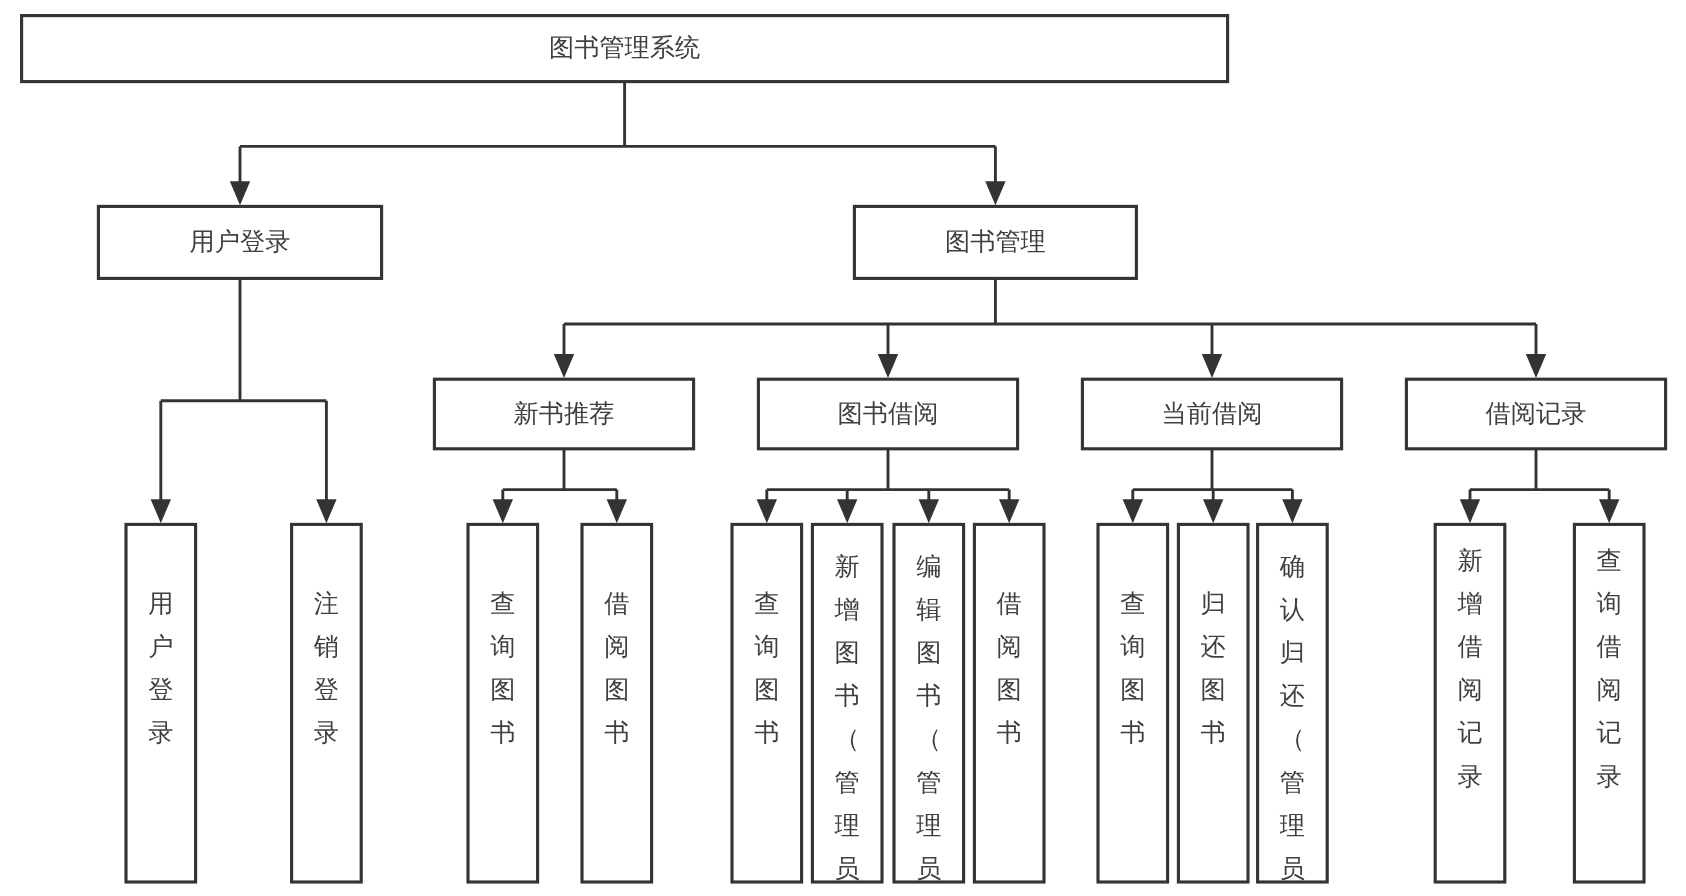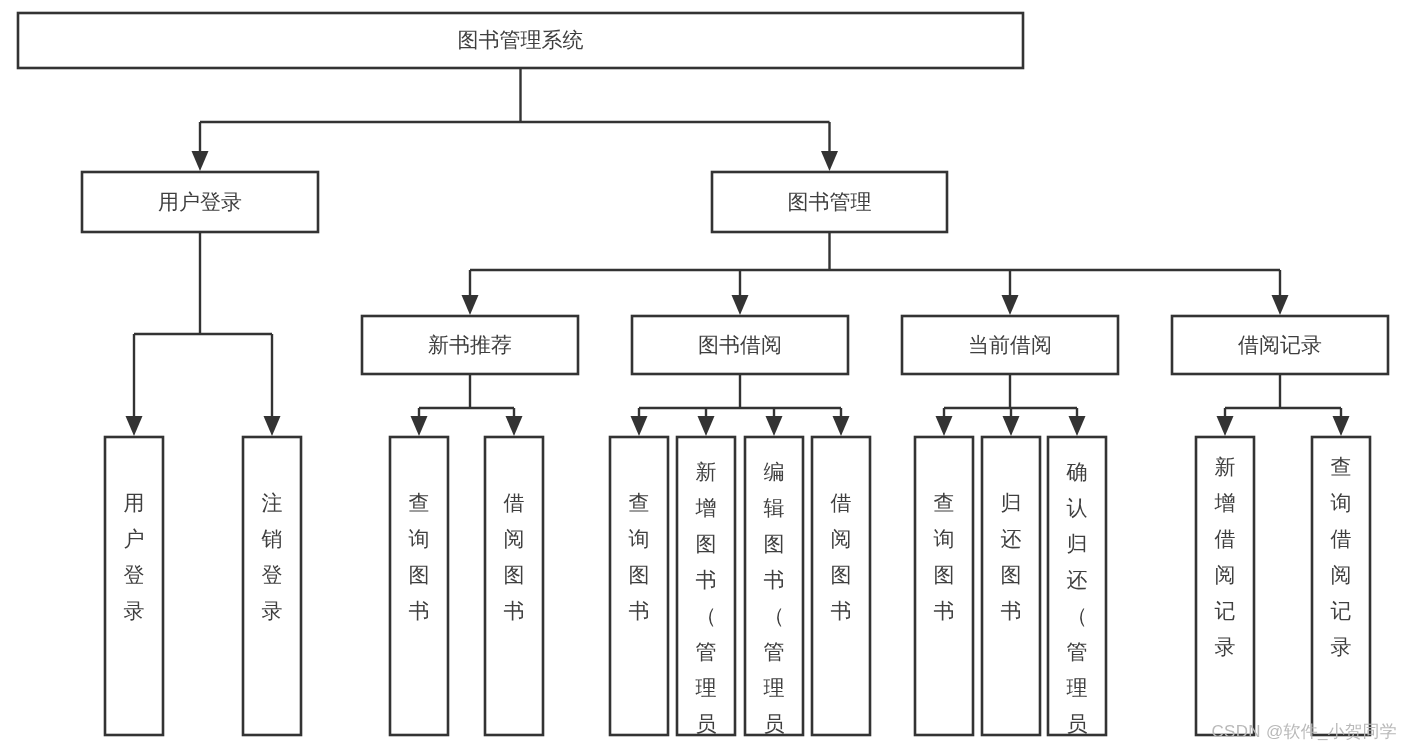--- a/index.html
+++ b/index.html
@@ -202,14 +202,13 @@
         <g>
           <rect x="1196" y="437" width="58" height="298" class="node-box"></rect>
           <text x="1225" y="473.92" class="node-label-v"><tspan x="1225" dy="0">新</tspan><tspan x="1225" dy="36">增</tspan><tspan x="1225" dy="36">借</tspan><tspan x="1225" dy="36">阅</tspan><tspan x="1225" dy="36">记</tspan><tspan x="1225" dy="36">录</tspan></text>
         </g>
         <g>
           <rect x="1312" y="437" width="58" height="298" class="node-box"></rect>
           <text x="1341" y="473.92" class="node-label-v"><tspan x="1341" dy="0">查</tspan><tspan x="1341" dy="36">询</tspan><tspan x="1341" dy="36">借</tspan><tspan x="1341" dy="36">阅</tspan><tspan x="1341" dy="36">记</tspan><tspan x="1341" dy="36">录</tspan></text>
         </g>
       </g>
   </svg>
-  <div class="watermark-text">CSDN @软件_小贺同学</div>
 </div>
 
 </body></html>

